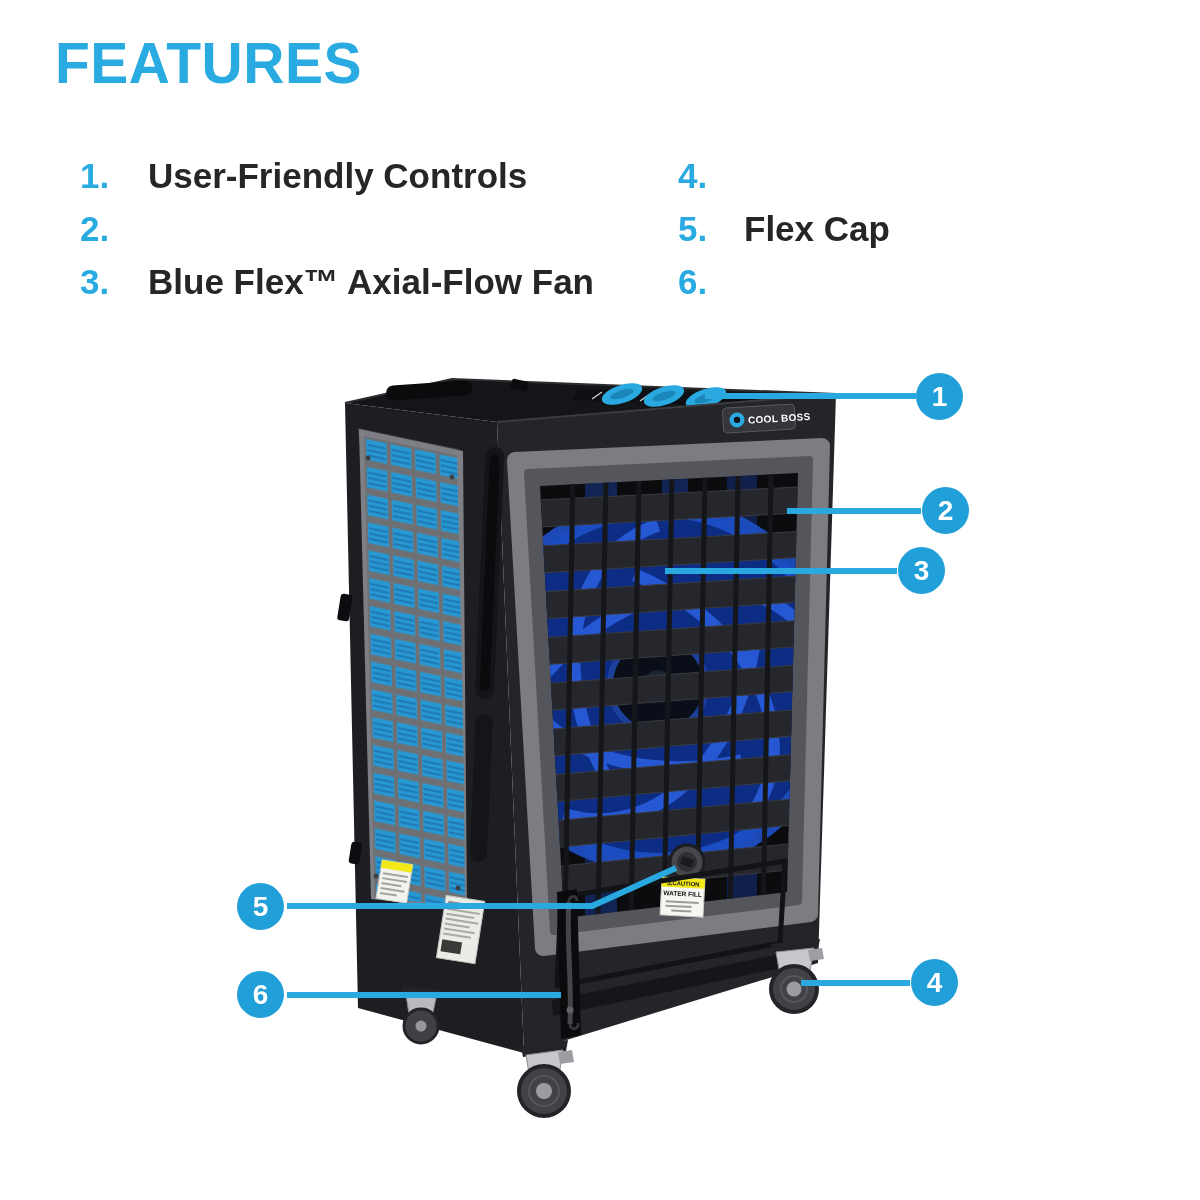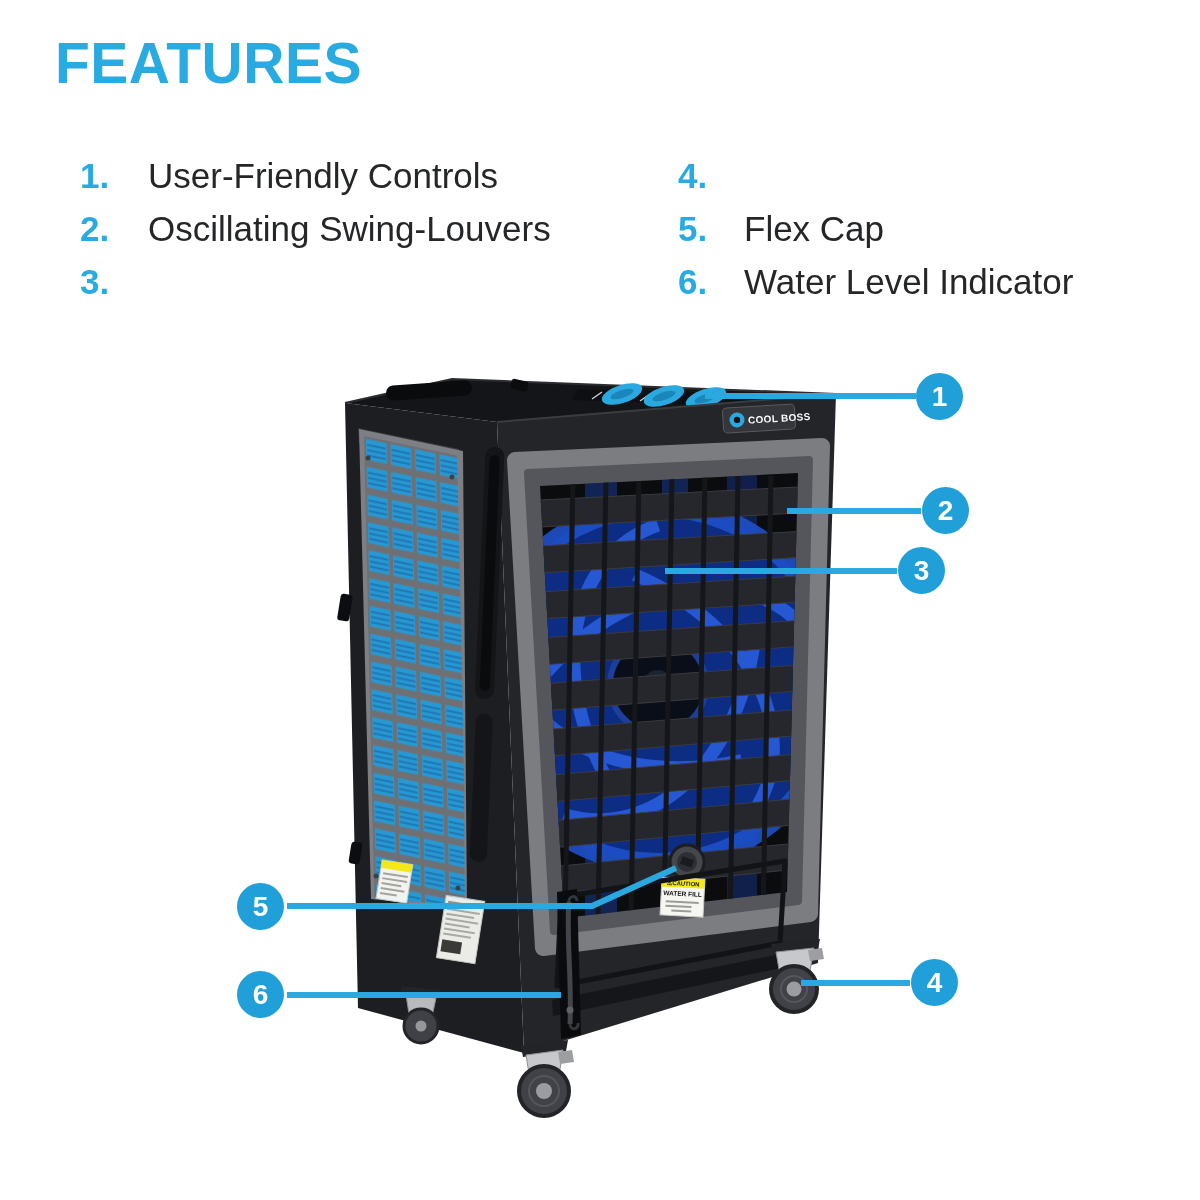--- a/index.html
+++ b/index.html
@@ -13,21 +13,21 @@
   }
   .feature-col{position:absolute;top:156px;}
   .col-left{left:80px;}
   .col-right{left:678px;}
   .feature-row{display:flex;align-items:baseline;height:53px;}
   .feature-num{
     width:68px;flex:0 0 68px;font-size:35px;font-weight:bold;color:#29ABE2;
   }
   .col-right .feature-num{width:66px;flex-basis:66px;}
   .feature-label{
-    font-size:35px;font-weight:normal;color:#242628;white-space:nowrap;
+    font-size:35px;font-weight:bold;color:#242628;white-space:nowrap;
   }
   .product-svg{position:absolute;left:0;top:0;}
   .badge{
     position:absolute;width:47px;height:47px;border-radius:50%;
     background:#219FD9;color:#ffffff;font-size:28px;font-weight:bold;
     display:flex;align-items:center;justify-content:center;line-height:1;
   }
   .badge-1{left:916px;top:373px;}
   .badge-2{left:922px;top:487px;}
   .badge-3{left:898px;top:547px;}
@@ -42,38 +42,37 @@
 
   <h1 class="page-title">FEATURES</h1>
 
   <div class="feature-col col-left">
     <div class="feature-row">
       <span class="feature-num">1.</span>
       <span class="feature-label">User-Friendly Controls</span>
     </div>
     <div class="feature-row">
       <span class="feature-num">2.</span>
-      <span class="feature-label">Oscillating Swing-Louvers</span>
     </div>
     <div class="feature-row">
       <span class="feature-num">3.</span>
+      <span class="feature-label">Blue Flex™ Axial-Flow Fan</span>
     </div>
   </div>
 
   <div class="feature-col col-right">
     <div class="feature-row">
       <span class="feature-num">4.</span>
     </div>
     <div class="feature-row">
       <span class="feature-num">5.</span>
       <span class="feature-label">Flex Cap</span>
     </div>
     <div class="feature-row">
       <span class="feature-num">6.</span>
-      <span class="feature-label">Water Level Indicator</span>
     </div>
   </div>
 
   <svg class="product-svg" width="1200" height="1200" viewBox="0 0 1200 1200">
     <defs>
       <clipPath id="opening">
           <polygon points="540,486 798,473 787,892 564,918"></polygon>
         </clipPath>
       <clipPath id="padclip">
           <polygon points="361,431 461,453 465,907 373,897"></polygon>

